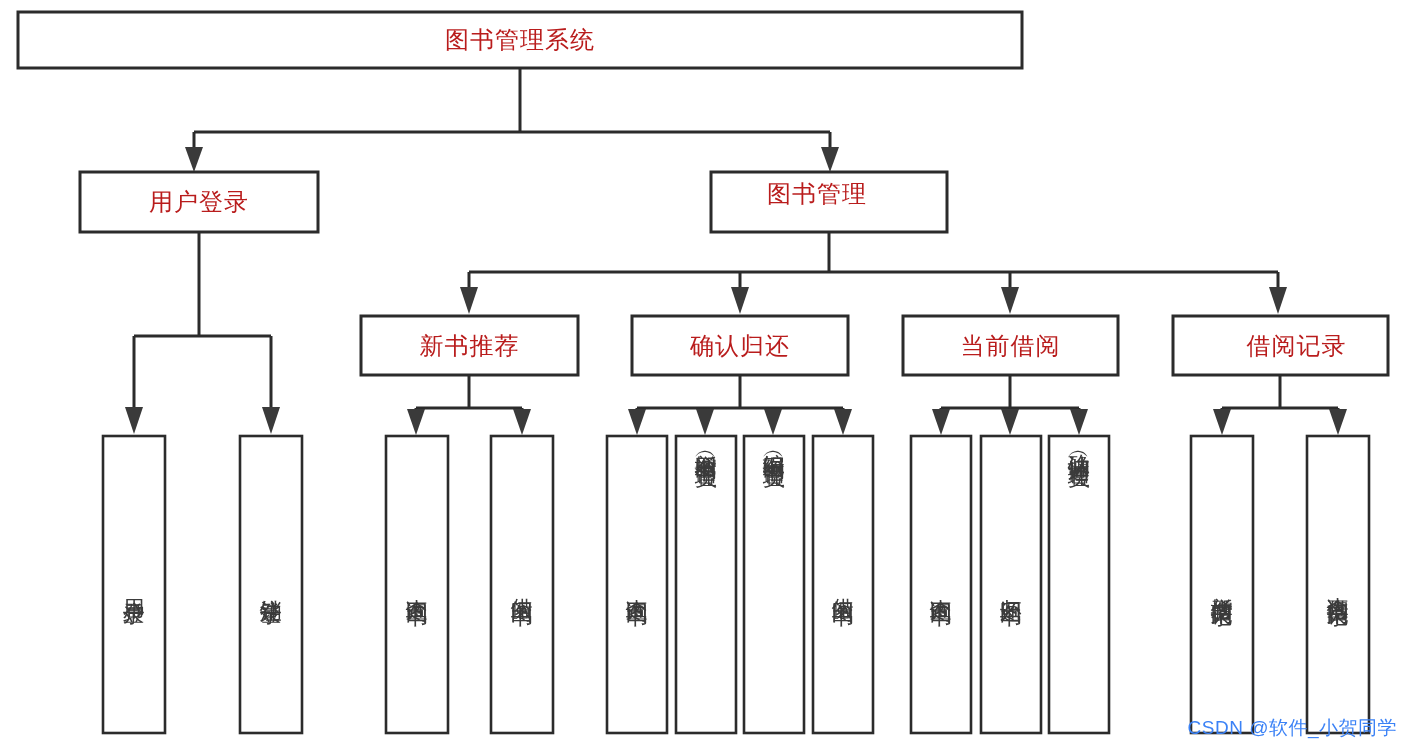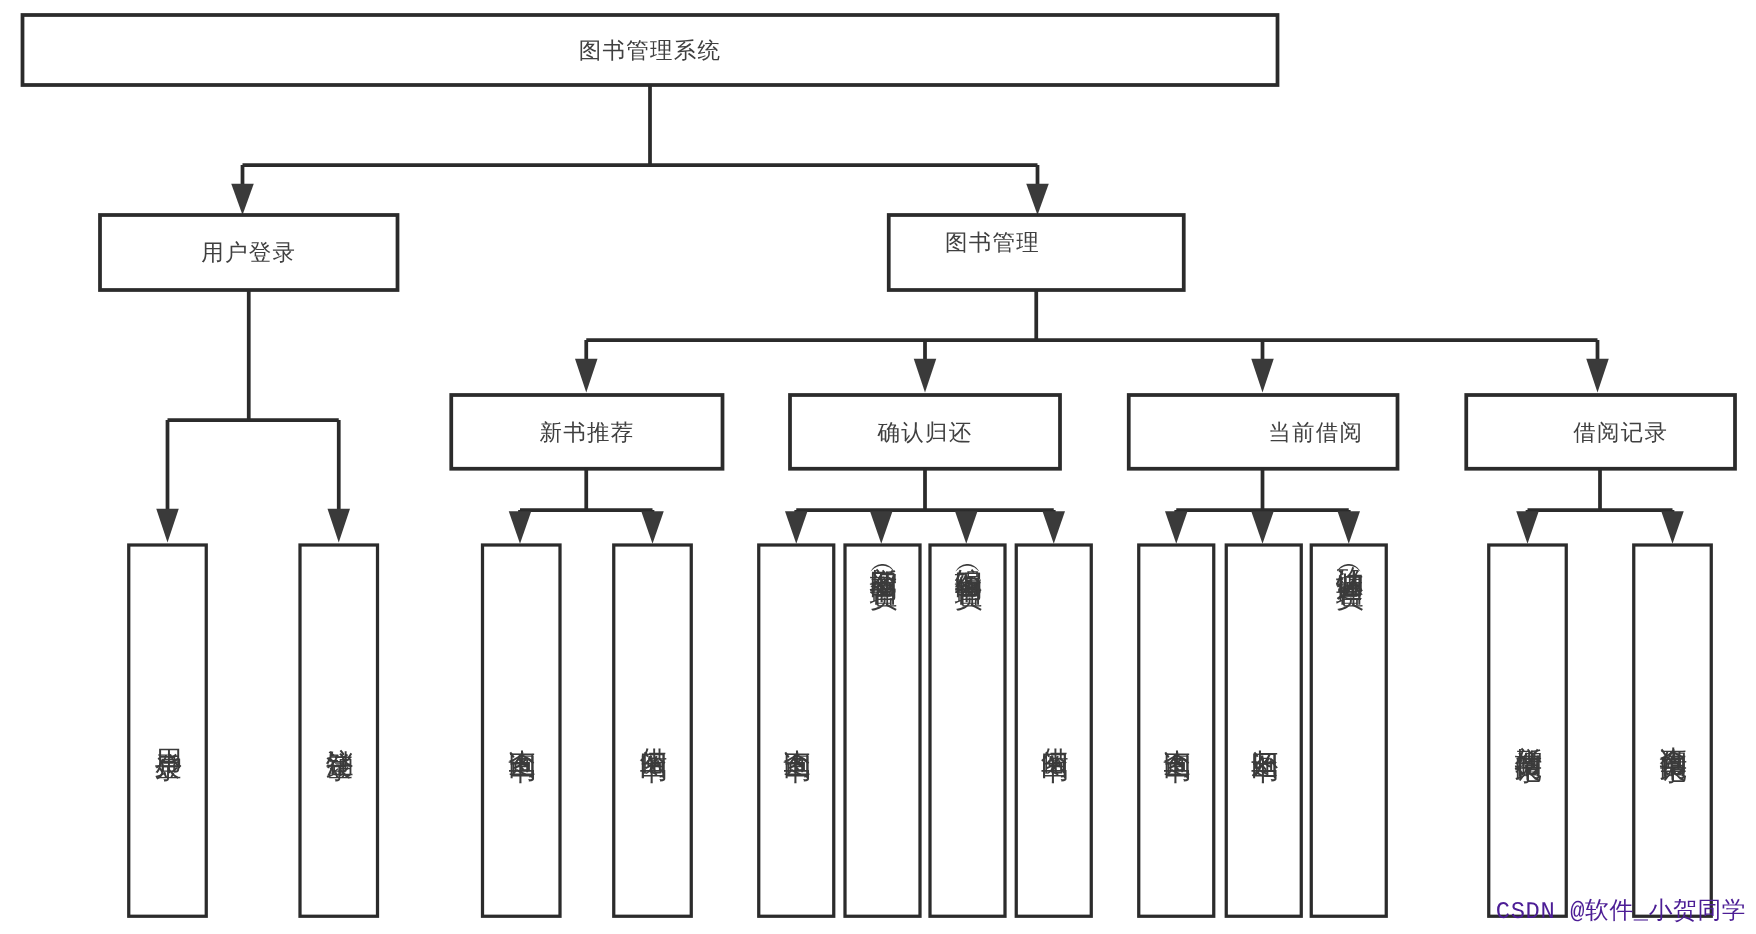--- a/index.html
+++ b/index.html
@@ -63,32 +63,32 @@
   }
   .hlabel-wrap {
     position: absolute;
     display: flex;
     align-items: center;
     justify-content: center;
     pointer-events: none;
   }
   .hlabel-text {
     font-family: Liberation Sans, sans-serif;
-    font-size: 18px;
-    color: #404040;
+    font-size: 24px;
+    color: #b91c1c;
     letter-spacing: 1px;
     white-space: nowrap;
   }
   #watermark {
     position: absolute;
     right: 8px;
     bottom: 6px;
-    font-family: Liberation Mono, monospace;
+    font-family: Liberation Sans, sans-serif;
     font-size: 19px;
-    color: #4c1d95;
+    color: #3b82f6;
     letter-spacing: 0.5px;
     white-space: nowrap;
     pointer-events: none;
   }
 </style>
 </head>
 <body>
 
 <div id="diagram-root">
 
@@ -187,33 +187,33 @@
   </svg>
 
   <div class="hlabel-wrap" style="left:18px; top:12px; width:1004px; height:56px;">
     <span class="hlabel-text">图书管理系统</span>
   </div>
 
   <div class="hlabel-wrap" style="left:80px; top:172px; width:238px; height:60px;">
     <span class="hlabel-text">用户登录</span>
   </div>
 
-  <div class="hlabel-wrap" style="left:676px; top:172px; width:236px; height:44px;">
+  <div class="hlabel-wrap" style="left:699px; top:172px; width:236px; height:44px;">
     <span class="hlabel-text">图书管理</span>
   </div>
 
   <div class="hlabel-wrap" style="left:361px; top:316px; width:217px; height:59px;">
     <span class="hlabel-text">新书推荐</span>
   </div>
 
   <div class="hlabel-wrap" style="left:632px; top:316px; width:216px; height:59px;">
     <span class="hlabel-text">确认归还</span>
   </div>
 
-  <div class="hlabel-wrap" style="left:945px; top:316px; width:215px; height:59px;border-radius:20px;">
+  <div class="hlabel-wrap" style="left:903px; top:316px; width:215px; height:59px;border-radius:20px;">
     <span class="hlabel-text">当前借阅</span>
   </div>
 
   <div class="hlabel-wrap" style="left:1173px; top:316px; width:215px; height:59px;margin-left:16px;">
     <span class="hlabel-text">借阅记录</span>
   </div>
 
   <div class="vlabel-wrap" style="left:103px; top:436px; width:62px; height:297px;">
     <span class="vlabel-text">用户登录</span>
   </div>

